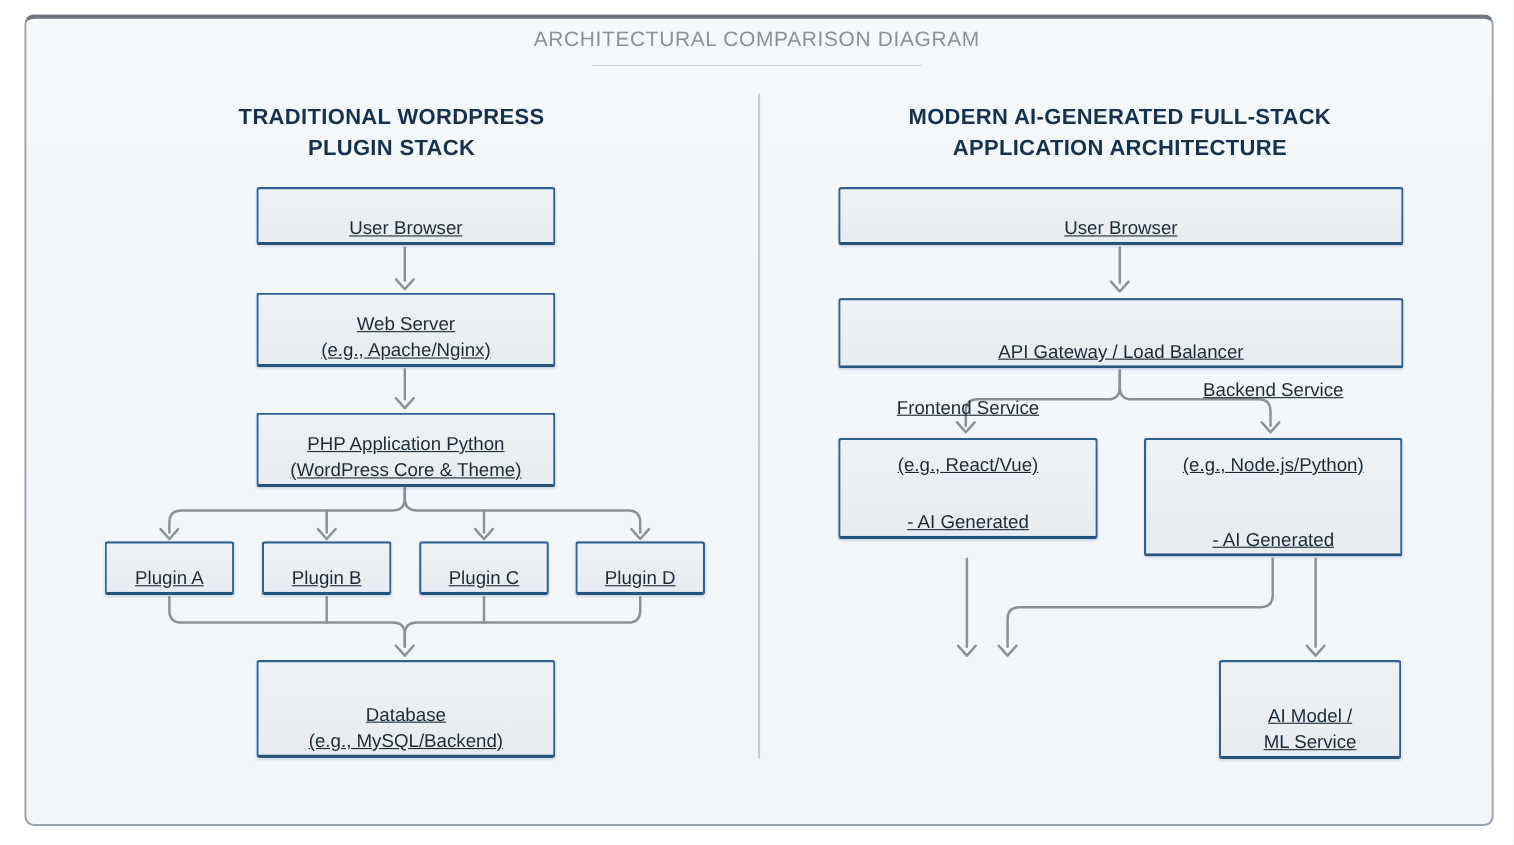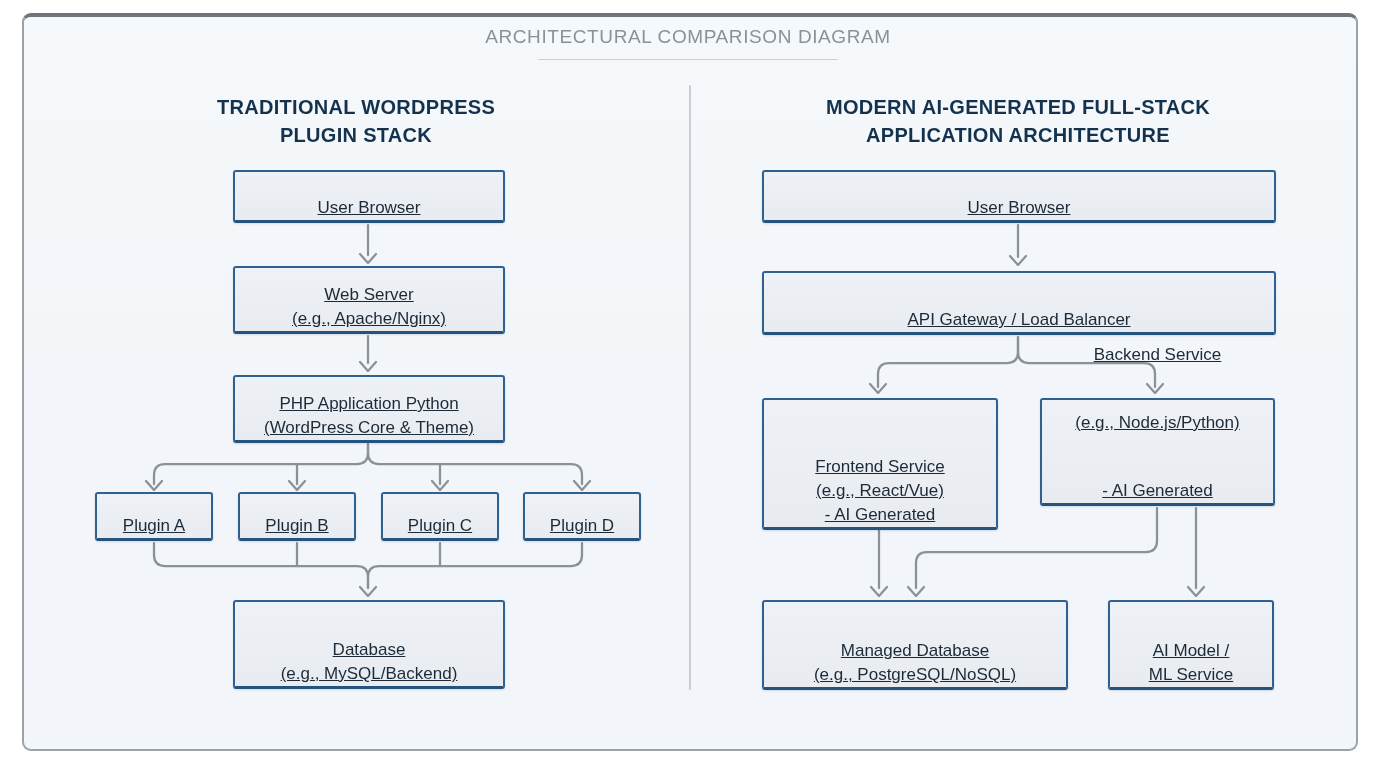--- a/index.html
+++ b/index.html
@@ -111,21 +111,21 @@
   .n-php        { left: 233px; top: 375px; width: 272px; height: 68px; }
   .n-plugin-a   { left:  95px; top: 492px; width: 118px; height: 49px; }
   .n-plugin-b   { left: 238px; top: 492px; width: 118px; height: 49px; }
   .n-plugin-c   { left: 381px; top: 492px; width: 118px; height: 49px; }
   .n-plugin-d   { left: 523px; top: 492px; width: 118px; height: 49px; }
   .n-database   { left: 233px; top: 600px; width: 272px; height: 89px; }
 
   
   .n-r-browser  { left: 762px;  top: 170px; width: 514px; height: 53px; }
   .n-gateway    { left: 762px;  top: 271px; width: 514px; height: 64px; }
-  .n-frontend   { left: 762px;  top: 398px; width: 236px; height: 132px; }
+  .n-frontend   { left: 762px;  top: 398px; width: 236px; height: 92px; gap: 28px; }
   .n-backend    { left: 1040px; top: 398px; width: 235px; height: 108px; gap: 44px; }
   .n-managed-db { left: 762px;  top: 600px; width: 306px; height: 90px; }
   .n-ai-model   { left: 1108px; top: 600px; width: 166px; height: 90px; }
 </style>
 </head>
 <body>
 
 <div class="canvas">
   <div class="frame"></div>
 
@@ -220,21 +220,17 @@
   <div class="node n-frontend">
     <span>Frontend Service</span>
     <span>(e.g., React/Vue)</span>
     <span>- AI Generated</span>
   </div>
   <div class="node n-backend">
     <span>Backend Service</span>
     <span>(e.g., Node.js/Python)</span>
     <span>- AI Generated</span>
   </div>
-  <div class="node n-managed-db">
-    <span>Managed Database</span>
-    <span>(e.g., PostgreSQL/NoSQL)</span>
-  </div>
   <div class="node n-ai-model">
     <span>AI Model /</span>
     <span>ML Service</span>
   </div>
 </div>
 
 </body></html>

